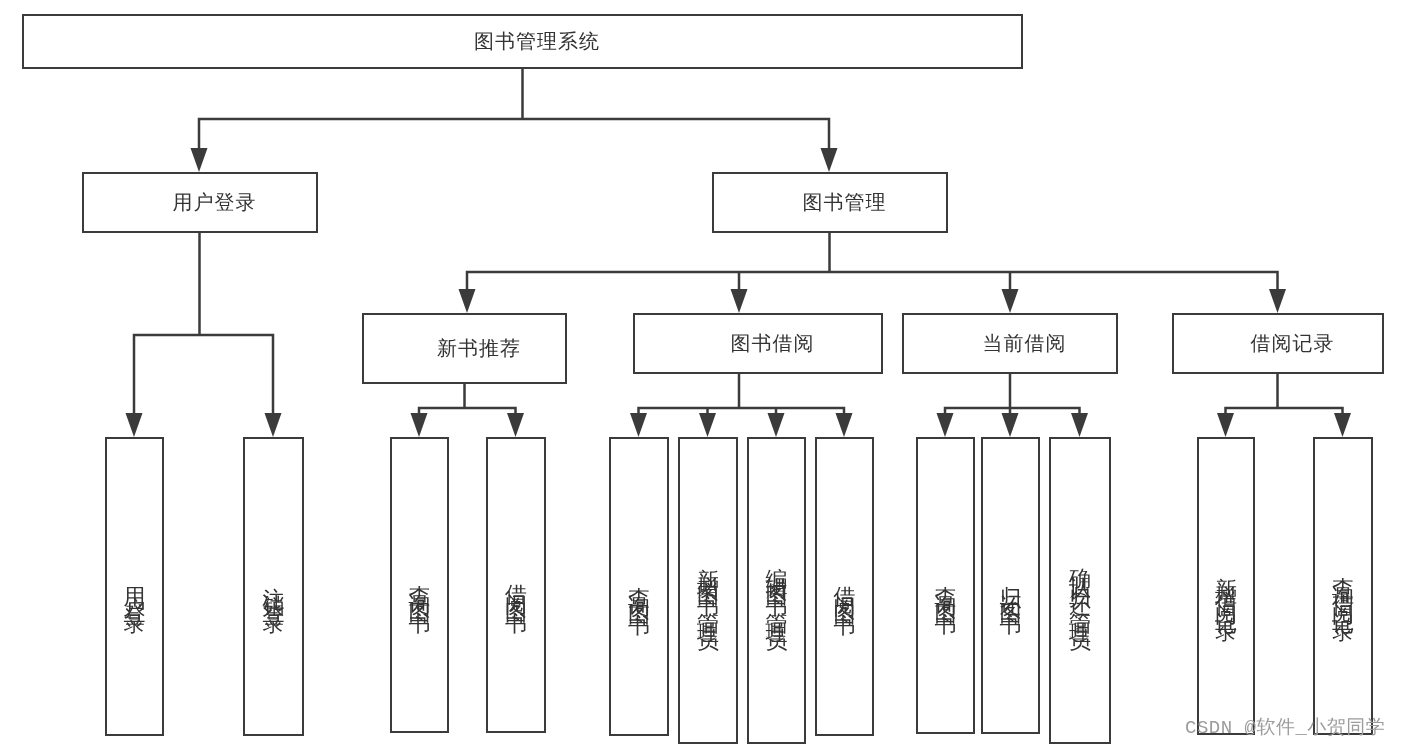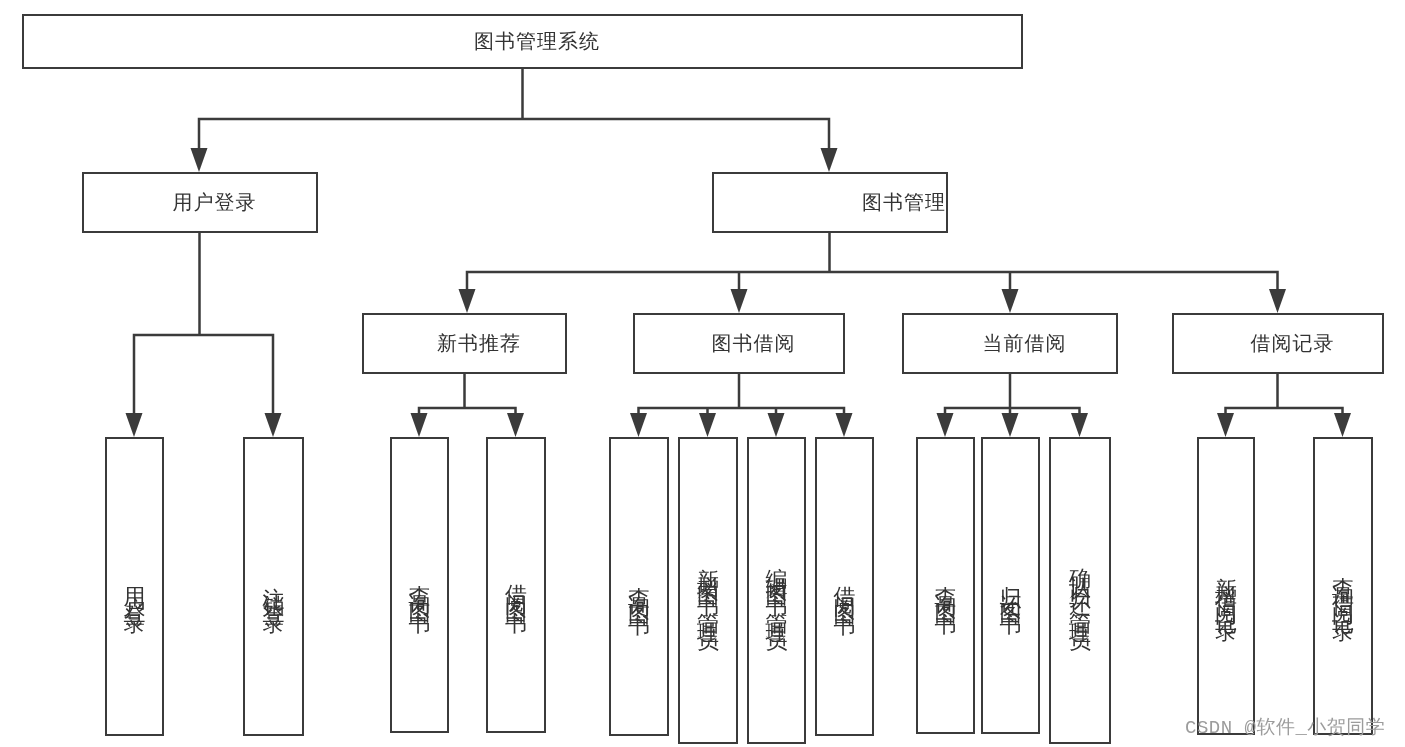--- a/index.html
+++ b/index.html
@@ -75,28 +75,28 @@
     <polygon points="1334,413 1351,413 1342.5,437"></polygon>
   </svg>
 
   <div class="node hbox" style="left:22px;top:14px;width:1001px;height:55px;">
     <span>图书管理系统</span>
   </div>
 
   <div class="node hbox" style="left:82px;top:172px;width:236px;height:61px;">
     <span>用户登录</span>
   </div>
-  <div class="node hbox" style="left:712px;top:172px;width:236px;height:61px;justify-content:flex-end;">
+  <div class="node hbox" style="left:712px;top:172px;width:236px;height:61px;">
     <span>图书管理</span>
   </div>
 
-  <div class="node hbox" style="left:362px;top:313px;width:205px;height:61px;">
+  <div class="node hbox" style="left:362px;top:313px;width:205px;height:71px;">
     <span>新书推荐</span>
   </div>
-  <div class="node hbox" style="left:633px;top:313px;width:212px;height:61px;">
+  <div class="node hbox" style="left:633px;top:313px;width:250px;height:61px;">
     <span>图书借阅</span>
   </div>
   <div class="node hbox" style="left:902px;top:313px;width:216px;height:61px;text-align:right;">
     <span>当前借阅</span>
   </div>
   <div class="node hbox" style="left:1172px;top:313px;width:212px;height:61px;">
     <span>借阅记录</span>
   </div>
 
   <div class="node vbox" style="left:105px;top:437px;width:59px;height:299px;">

